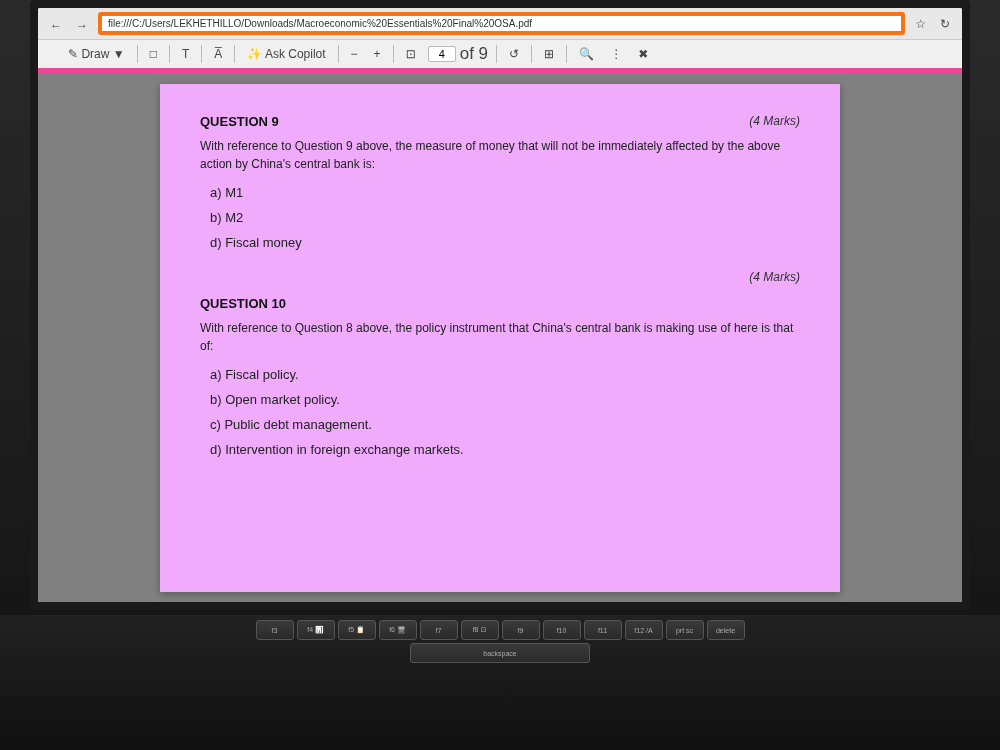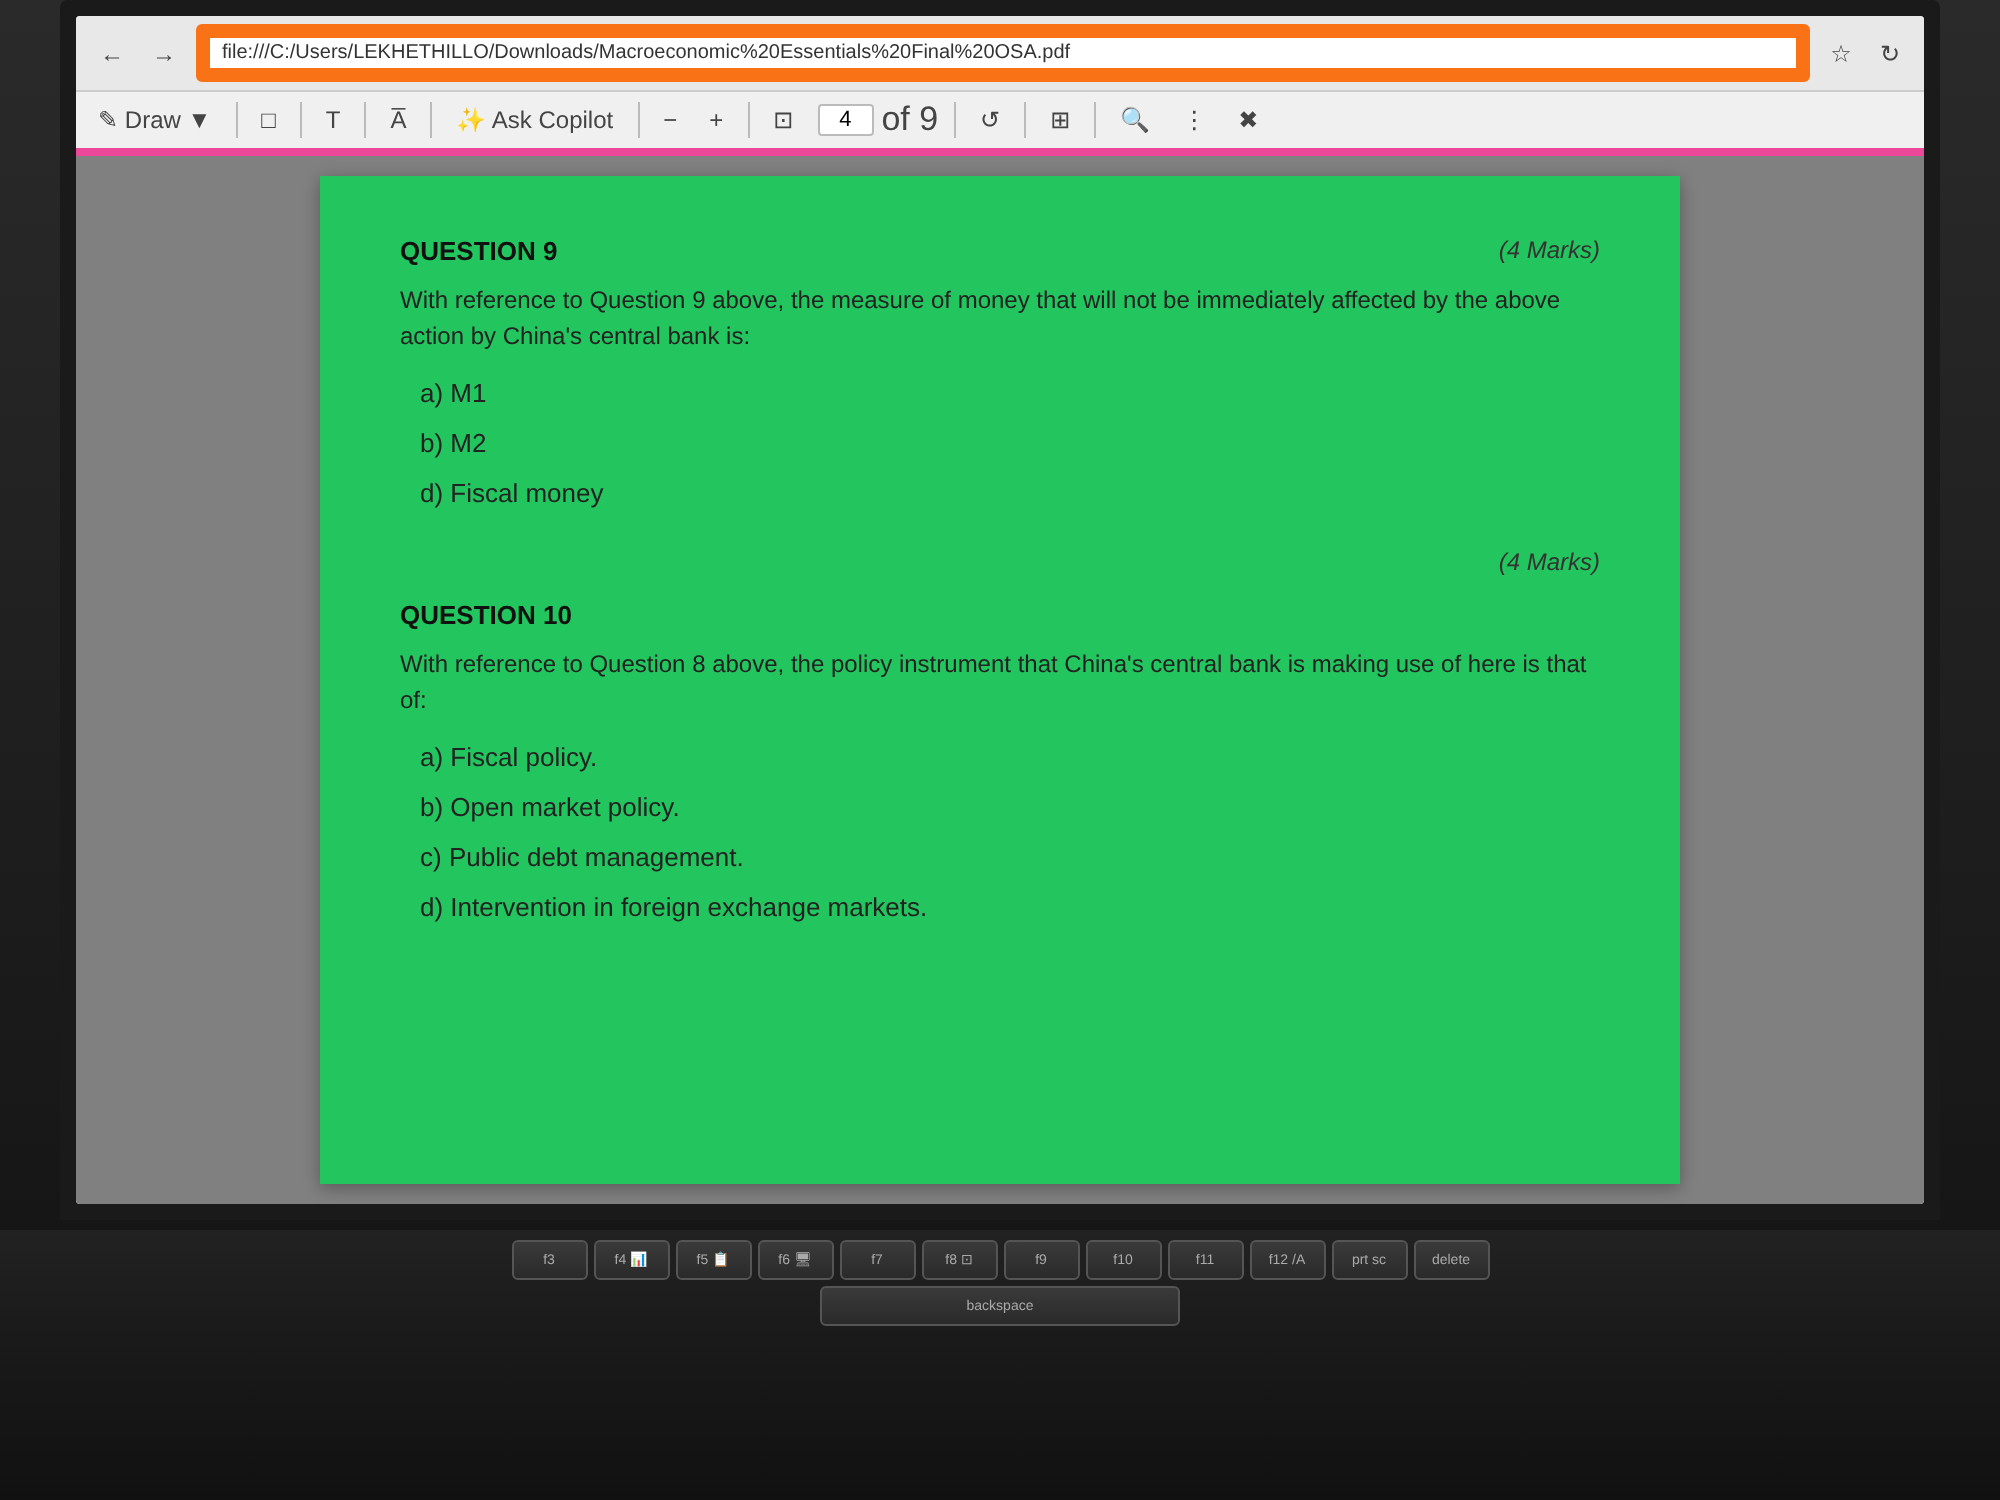--- a/index.html
+++ b/index.html
@@ -50,35 +50,35 @@
       padding: 4px 8px;
       display: flex;
       align-items: center;
       gap: 6px;
       min-height: 28px;
     }
 
     .url-bar {
       flex: 1;
       background: #fff;
-      border: 7px solid #f97316;
+      border: 4px solid #f97316;
       border-radius: 3px;
       padding: 2px 6px;
       font-size: 10px;
       color: #333;
       overflow: hidden;
       white-space: nowrap;
       text-overflow: ellipsis;
     }
 
     
     .pdf-toolbar {
       background: #f0f0f0;
-      border-bottom: 4px solid #ec4899;
-      padding: 4px 7px;
+      border-bottom: 6px solid #ec4899;
+      padding: 4px 26px;
       display: flex;
       align-items: center;
       gap: 8px;
       min-height: 32px;
       font-size: 11px;
       color: #333;
     }
 
     .pdf-toolbar-separator {
       width: 1px;
@@ -121,21 +121,21 @@
     .pdf-content {
       flex: 1;
       background: #808080;
       overflow-y: auto;
       display: flex;
       justify-content: center;
       padding: 10px;
     }
 
     .pdf-page {
-      background: #22c55e;
+      background: #f0abfc;
       width: 680px;
       min-height: 500px;
       padding: 30px 40px;
       box-shadow: 0 2px 8px rgba(0,0,0,0.3);
       font-family: Arial, sans-serif;
     }
 
     .question-header {
       display: flex;
       justify-content: space-between;

